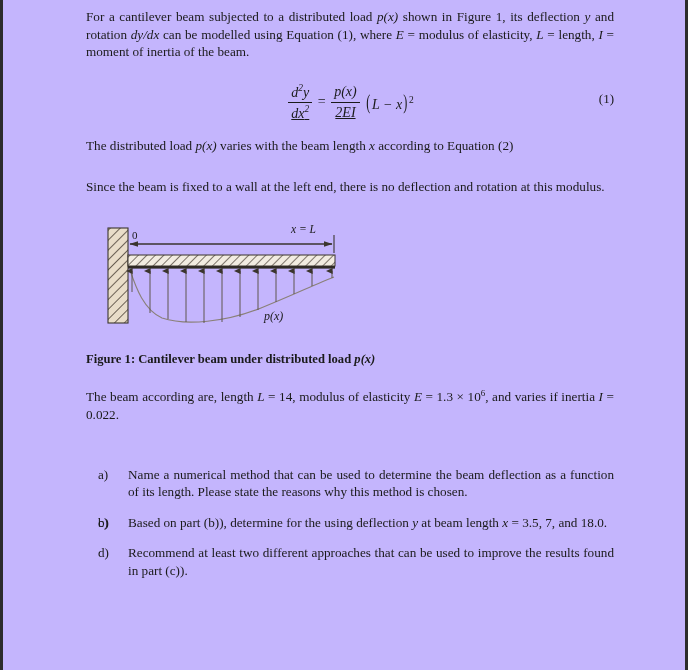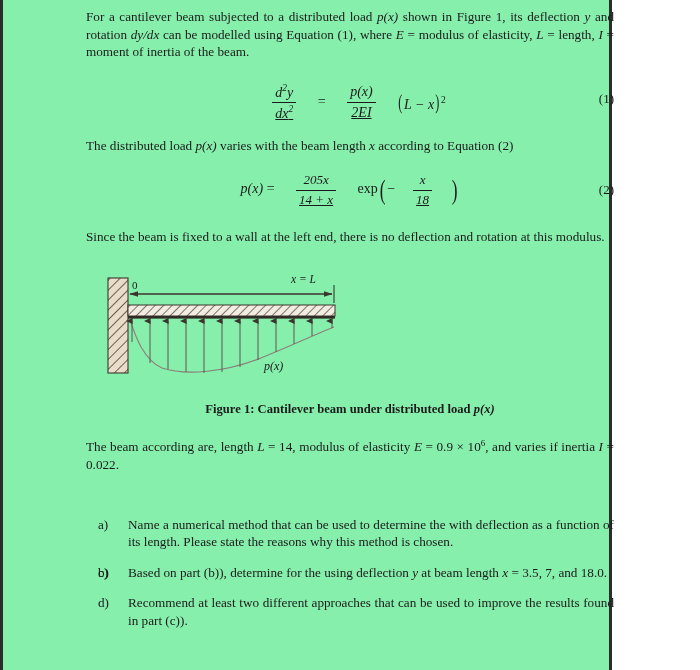--- a/index.html
+++ b/index.html
@@ -11,23 +11,23 @@
     width: 700px;
     height: 670px;
     position: relative;
     font-family: "Liberation Serif", "DejaVu Serif", serif;
     color: #1a1a1a;
     overflow: hidden;
   }
   .page {
     position: absolute;
     left: 0; top: 0;
-    width: 612px;
+    width: 688px;
     height: 670px;
-    background: #86efac;
+    background: #c4b5fd;
   }
   .edge-left {
     position: absolute;
     left: 0; top: 0;
     width: 3px; height: 670px;
     background: #2c2c2c;
   }
   .edge-right {
     position: absolute;
     right: 0; top: 0;
@@ -59,21 +59,21 @@
   }
   .eqbody {
     text-align: center;
     font-style: italic;
     font-size: 14px;
   }
   
   .frac {
     display: inline-block;
     vertical-align: middle;
-    margin: 0 18px;
+    margin: 0 2px;
   }
   .frac .num {
     display: block;
     border-bottom: 1px solid #1a1a1a;
     padding: 0 3px 1px 3px;
     line-height: 1.25;
   }
   .frac .den {
     display: block;
     padding: 1px 3px 0 3px;
@@ -86,21 +86,21 @@
     display: inline-block;
     font-size: 2.0em;
     font-style: normal;
     vertical-align: middle;
     font-weight: 300;
     transform: scaleX(0.62);
     line-height: 0.85;
   }
   .eqsmall { font-size: 13px; }
   .figcap {
-    text-align: center;
+    text-align: left;
     font-weight: bold;
     font-size: 12.6px;
     margin: 0;
   }
   ol.items {
     list-style: none;
     margin: 0;
     padding: 0;
   }
   ol.items li {
@@ -143,37 +143,22 @@
         <span style="font-style:normal;">=</span>
         <span class="frac">
           <span class="num">p(x)</span>
           <span class="den">2EI</span>
         </span>
         <span style="display:inline-block;vertical-align:middle;"><span style="font-size:1.45em;font-style:normal;display:inline-block;transform:scaleX(0.6);">(</span><span>L − x</span><span style="font-size:1.45em;font-style:normal;display:inline-block;transform:scaleX(0.6);">)</span><span class="supn">2</span></span>
       </div>
       <span class="eqnum" style="top:14px;font-style:normal;">(1)</span>
     </div>
 
-    <p class="para" style="margin-top:16px;margin-bottom:14px;"><span>The distributed load </span><span class="it">p(x)</span><span> varies with the beam length </span><span class="it">x</span><span> according to Equation (2)</span></p>
-
-    <div class="eqrow" style="height:46px;">
-      <div class="eqbody" style="padding-top:4px;">
-        <span>p(x)</span>
-        <span style="font-style:normal;">=</span>
-        <span class="frac eqsmall">
-          <span class="num">205x</span>
-          <span class="den">14 + x</span>
-        </span>
-        <span style="font-style:normal;">exp</span><span class="bigparen">(</span><span style="font-style:normal;">−</span><span class="frac eqsmall">
-            <span class="num">x</span>
-            <span class="den">18</span>
-          </span><span class="bigparen">)</span>
-      </div>
-      <span class="eqnum" style="top:14px;font-style:normal;">(2)</span>
-    </div>
+    <p class="para" style="margin-top:16px;margin-bottom:24px;"><span>The distributed load </span><span class="it">p(x)</span><span> varies with the beam length </span><span class="it">x</span><span> according to Equation (2)</span></p>
+
 
     <p class="para" style="margin-top:14px;">Since the beam is fixed to a wall at the left end, there is no deflection and rotation at this modulus.</p>
 
     <div class="figwrap" style="margin-top:26px;">
       <svg width="528" height="128" viewBox="0 0 528 128">
         <defs>
           <pattern id="hatchWall" width="7" height="7" patternTransform="rotate(45)" patternUnits="userSpaceOnUse">
             <rect width="7" height="7" fill="#e9ddc9"></rect>
             <line x1="0" y1="0" x2="0" y2="7" stroke="#4a4036" stroke-width="1.6"></line>
           </pattern>
@@ -230,26 +215,26 @@
           <line x1="226" y1="64" x2="226" y2="49" marker-end="url(#arrUp)"></line>
           <line x1="246" y1="56" x2="246" y2="49" marker-end="url(#arrUp)"></line>
         </g>
 
         <text x="178" y="98" font-family="'Liberation Serif', serif" font-size="12" font-style="italic" fill="#1a1a1a">p(x)</text>
       </svg>
     </div>
 
     <p class="figcap" style="margin-top:2px;"><span>Figure 1: Cantilever beam under distributed load </span><span class="it">p(x)</span></p>
 
-    <p class="para" style="margin-top:18px;"><span>The beam according are, length </span><span class="it">L</span><span> = 14, modulus of elasticity </span><span class="it">E</span><span> = 0.9 × 10</span><span class="supn">6</span><span>, and varies if inertia </span><span class="it">I</span><span> = 0.022.</span></p>
+    <p class="para" style="margin-top:18px;"><span>The beam according are, length </span><span class="it">L</span><span> = 14, modulus of elasticity </span><span class="it">E</span><span> = 1.3 × 10</span><span class="supn">6</span><span>, and varies if inertia </span><span class="it">I</span><span> = 0.022.</span></p>
 
     <ol class="items" style="margin-top:42px;margin-left:12px;">
       <li>
         <span class="marker">a)</span>
-        <span>Name a numerical method that can be used to determine the with deflection as a function of its length. Please state the reasons why this method is chosen.</span>
+        <span>Name a numerical method that can be used to determine the beam deflection as a function of its length. Please state the reasons why this method is chosen.</span>
       </li>
       <li>
         <span class="marker">b)</span>
       </li>
       <li>
         <span class="marker">c)</span>
         <span>Based on part (b)), determine for the using deflection </span><span class="it">y</span><span> at beam length </span><span class="it">x</span><span> = 3.5, 7, and 18.0.</span>
       </li>
       <li>
         <span class="marker">d)</span>

